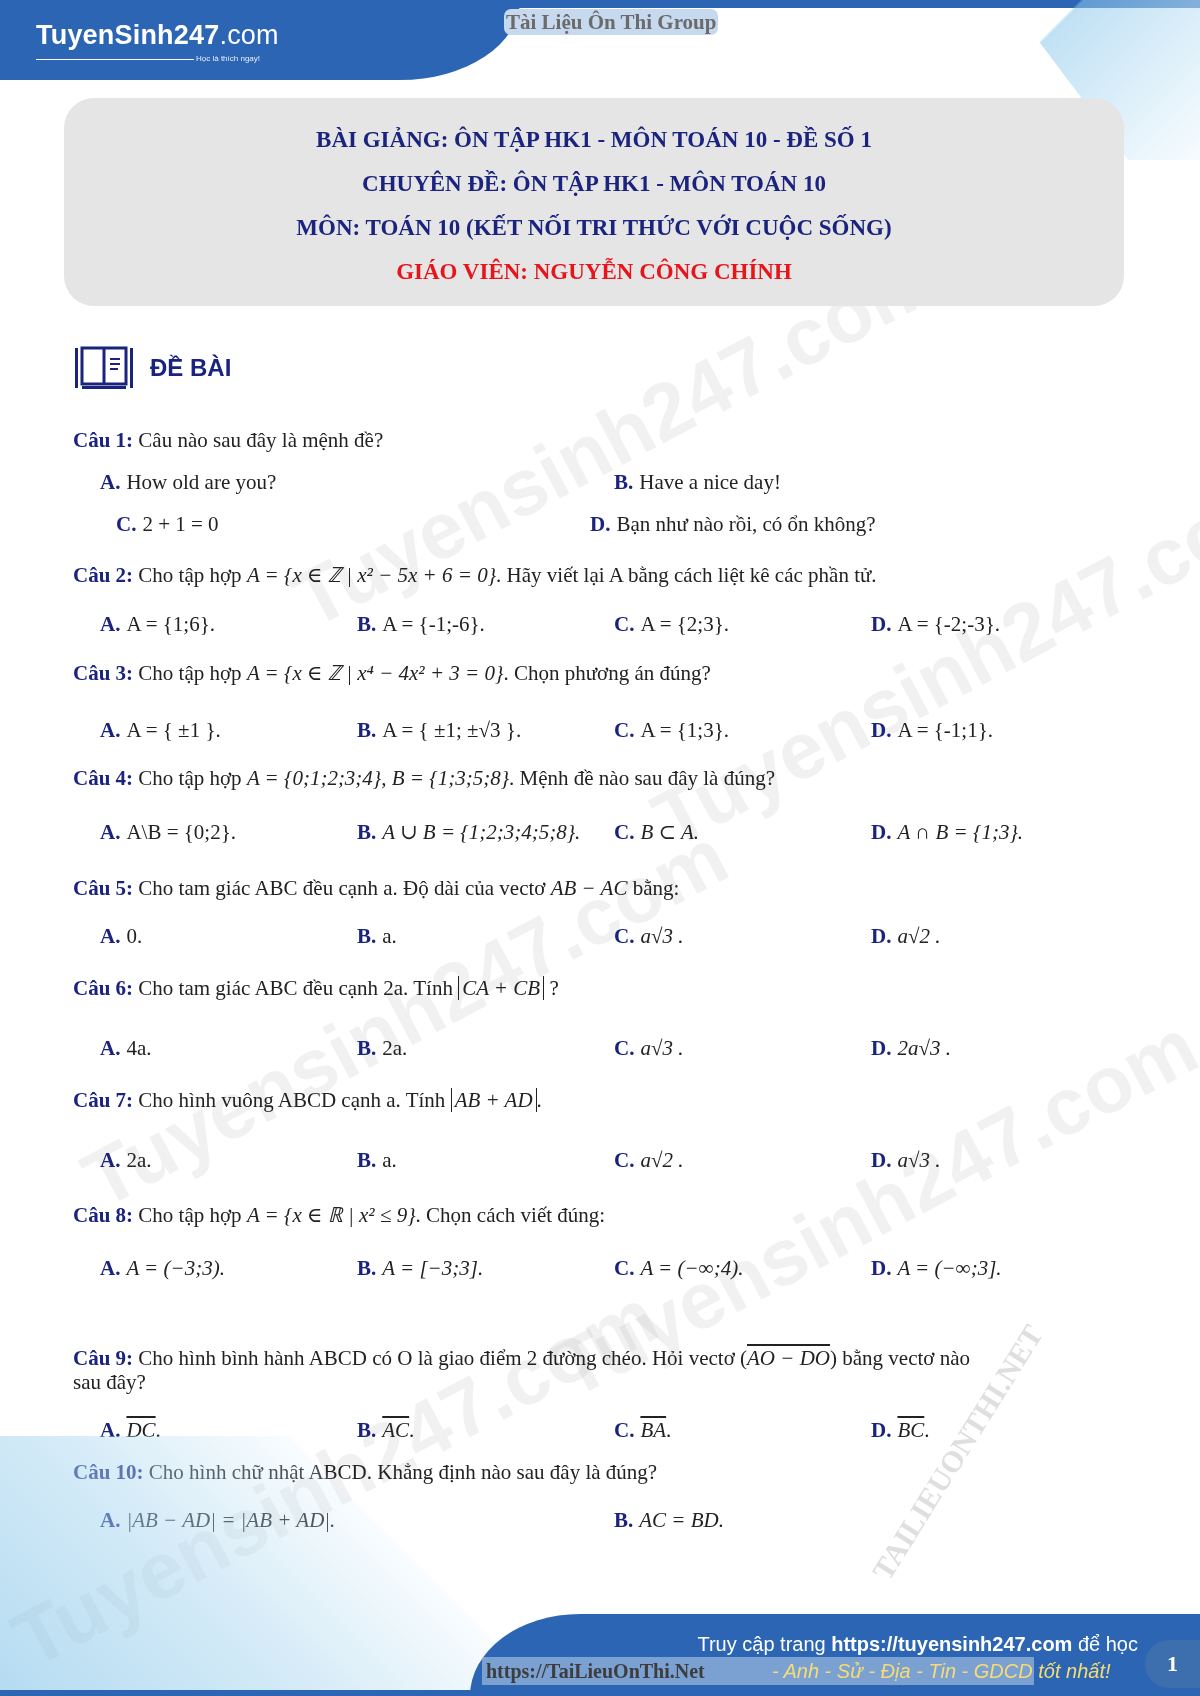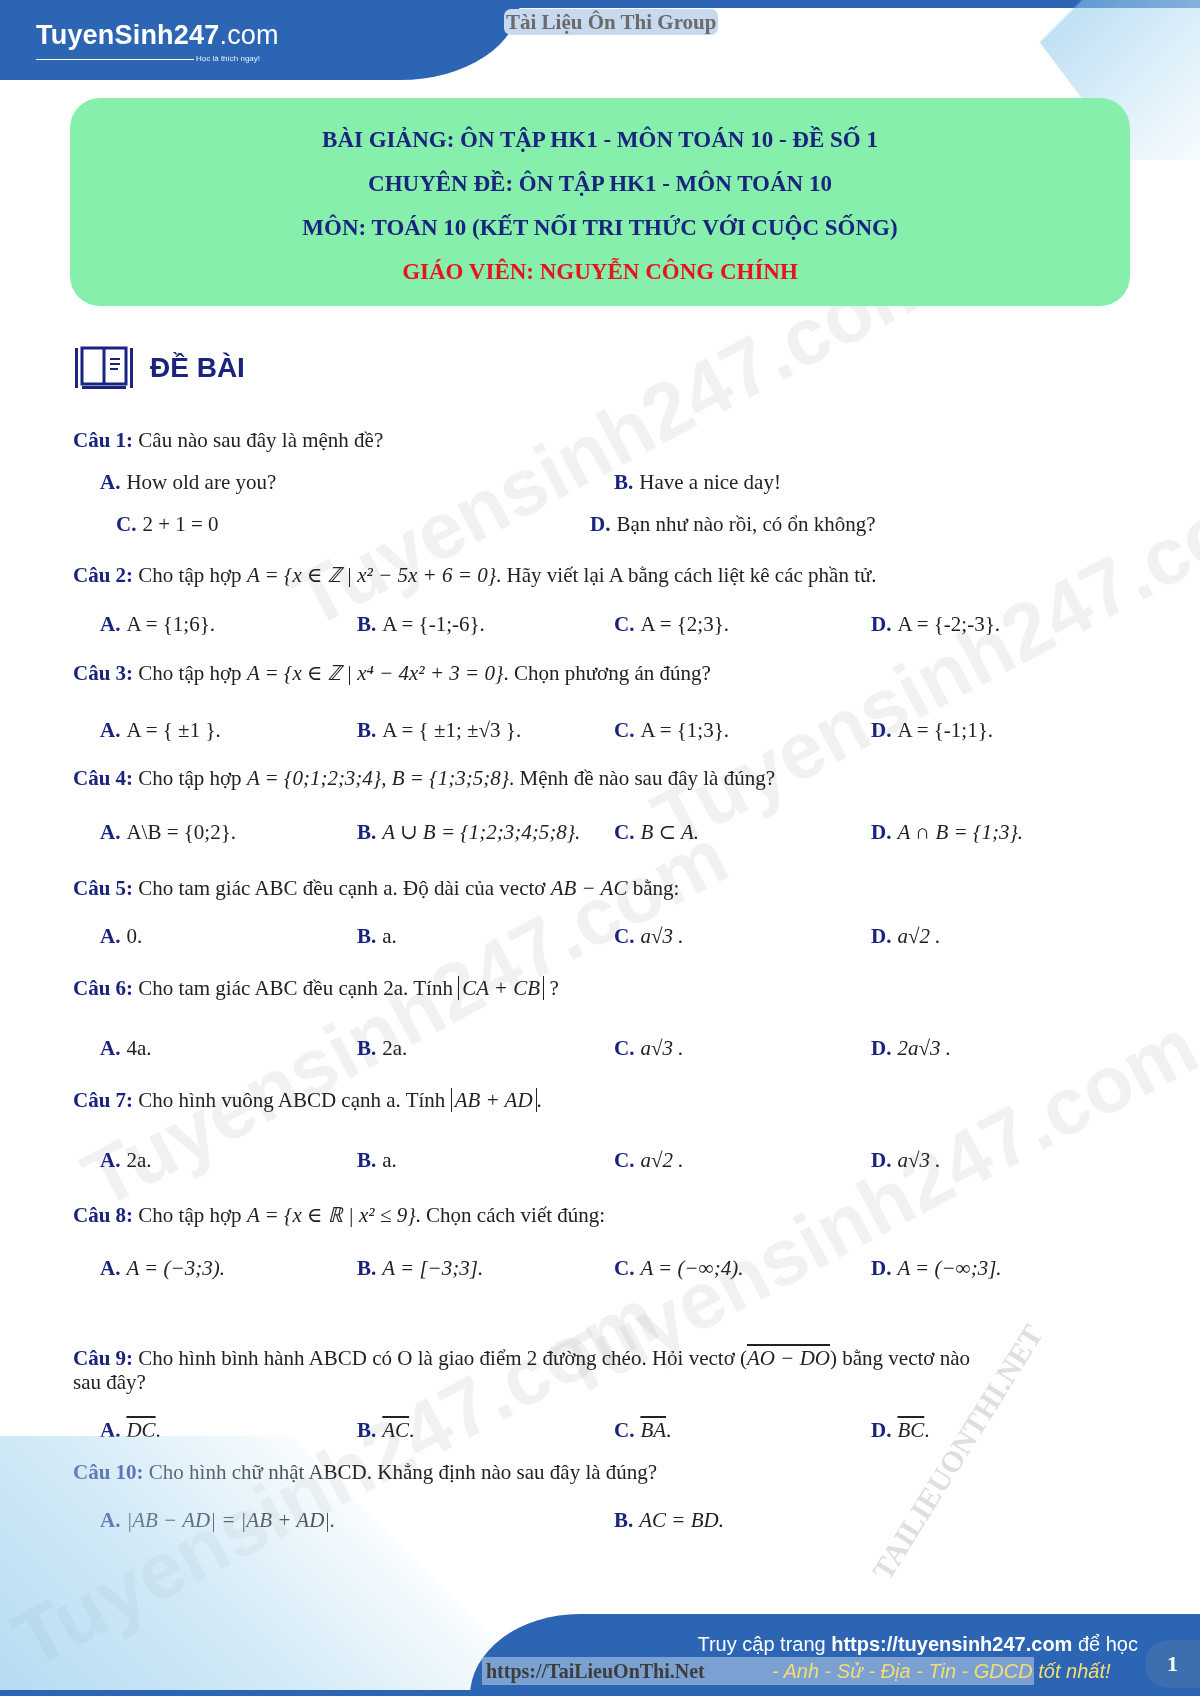--- a/index.html
+++ b/index.html
@@ -14,31 +14,31 @@
               clip-path:polygon(20% 0,100% 0,100% 100%,70% 100%); }
   .logo { position:absolute; left:36px; top:20px; color:#fff; font-family:"Liberation Sans","DejaVu Sans",sans-serif; }
   .logo .main { font-size:27px; font-weight:bold; letter-spacing:0.2px; }
   .logo .dom { font-weight:normal; }
   .logo .tag { position:absolute; left:160px; top:34px; font-size:8px; white-space:nowrap; opacity:0.9; }
   .logo .line { position:absolute; left:0; top:39px; width:158px; height:1px; background:#fff; }
   .group-label { position:absolute; left:504px; top:9px; font-size:21px; font-weight:bold; color:#6b6b6b;
                  background:#c7d9ee; padding:0 2px; line-height:26px; font-family:"Liberation Serif",serif;border-radius:7px; }
 
   
-  .title-box { position:absolute; left:70px; top:98px; width:1060px; height:208px; background:#86efac;
+  .title-box { position:absolute; left:64px; top:98px; width:1060px; height:208px; background:#e5e5e5;
                border-radius:30px; text-align:center; }
   .title-box .tl { font-weight:bold; font-size:23px; color:#1a237e; line-height:44px; }
   .title-box .tl.first { margin-top:20px; }
   .title-box .tl.red { color:#e8141b; }
 
   
   .section { position:absolute; left:74px; top:346px; display:flex; align-items:center; }
   .section svg { width:60px; height:44px; }
   .section .st { margin-left:16px; font-family:"Liberation Sans","DejaVu Sans",sans-serif; font-weight:bold;
-                 font-size:28px; color:#1a237e; }
+                 font-size:24px; color:#1a237e; }
 
   
   .q { position:absolute; left:73px; font-size:21px; white-space:nowrap; }
   .q .qn { font-weight:bold; color:#1a237e; }
   .opt { position:absolute; font-size:21px; white-space:nowrap; }
   .opt .ol { font-weight:bold; color:#1a237e; margin-right:6px; }
   .m { font-style:italic; }
   .ov { text-decoration:overline; font-style:italic; }
   .abs { border-left:1.5px solid #222; border-right:1.5px solid #222; padding:0 3px; }
 

